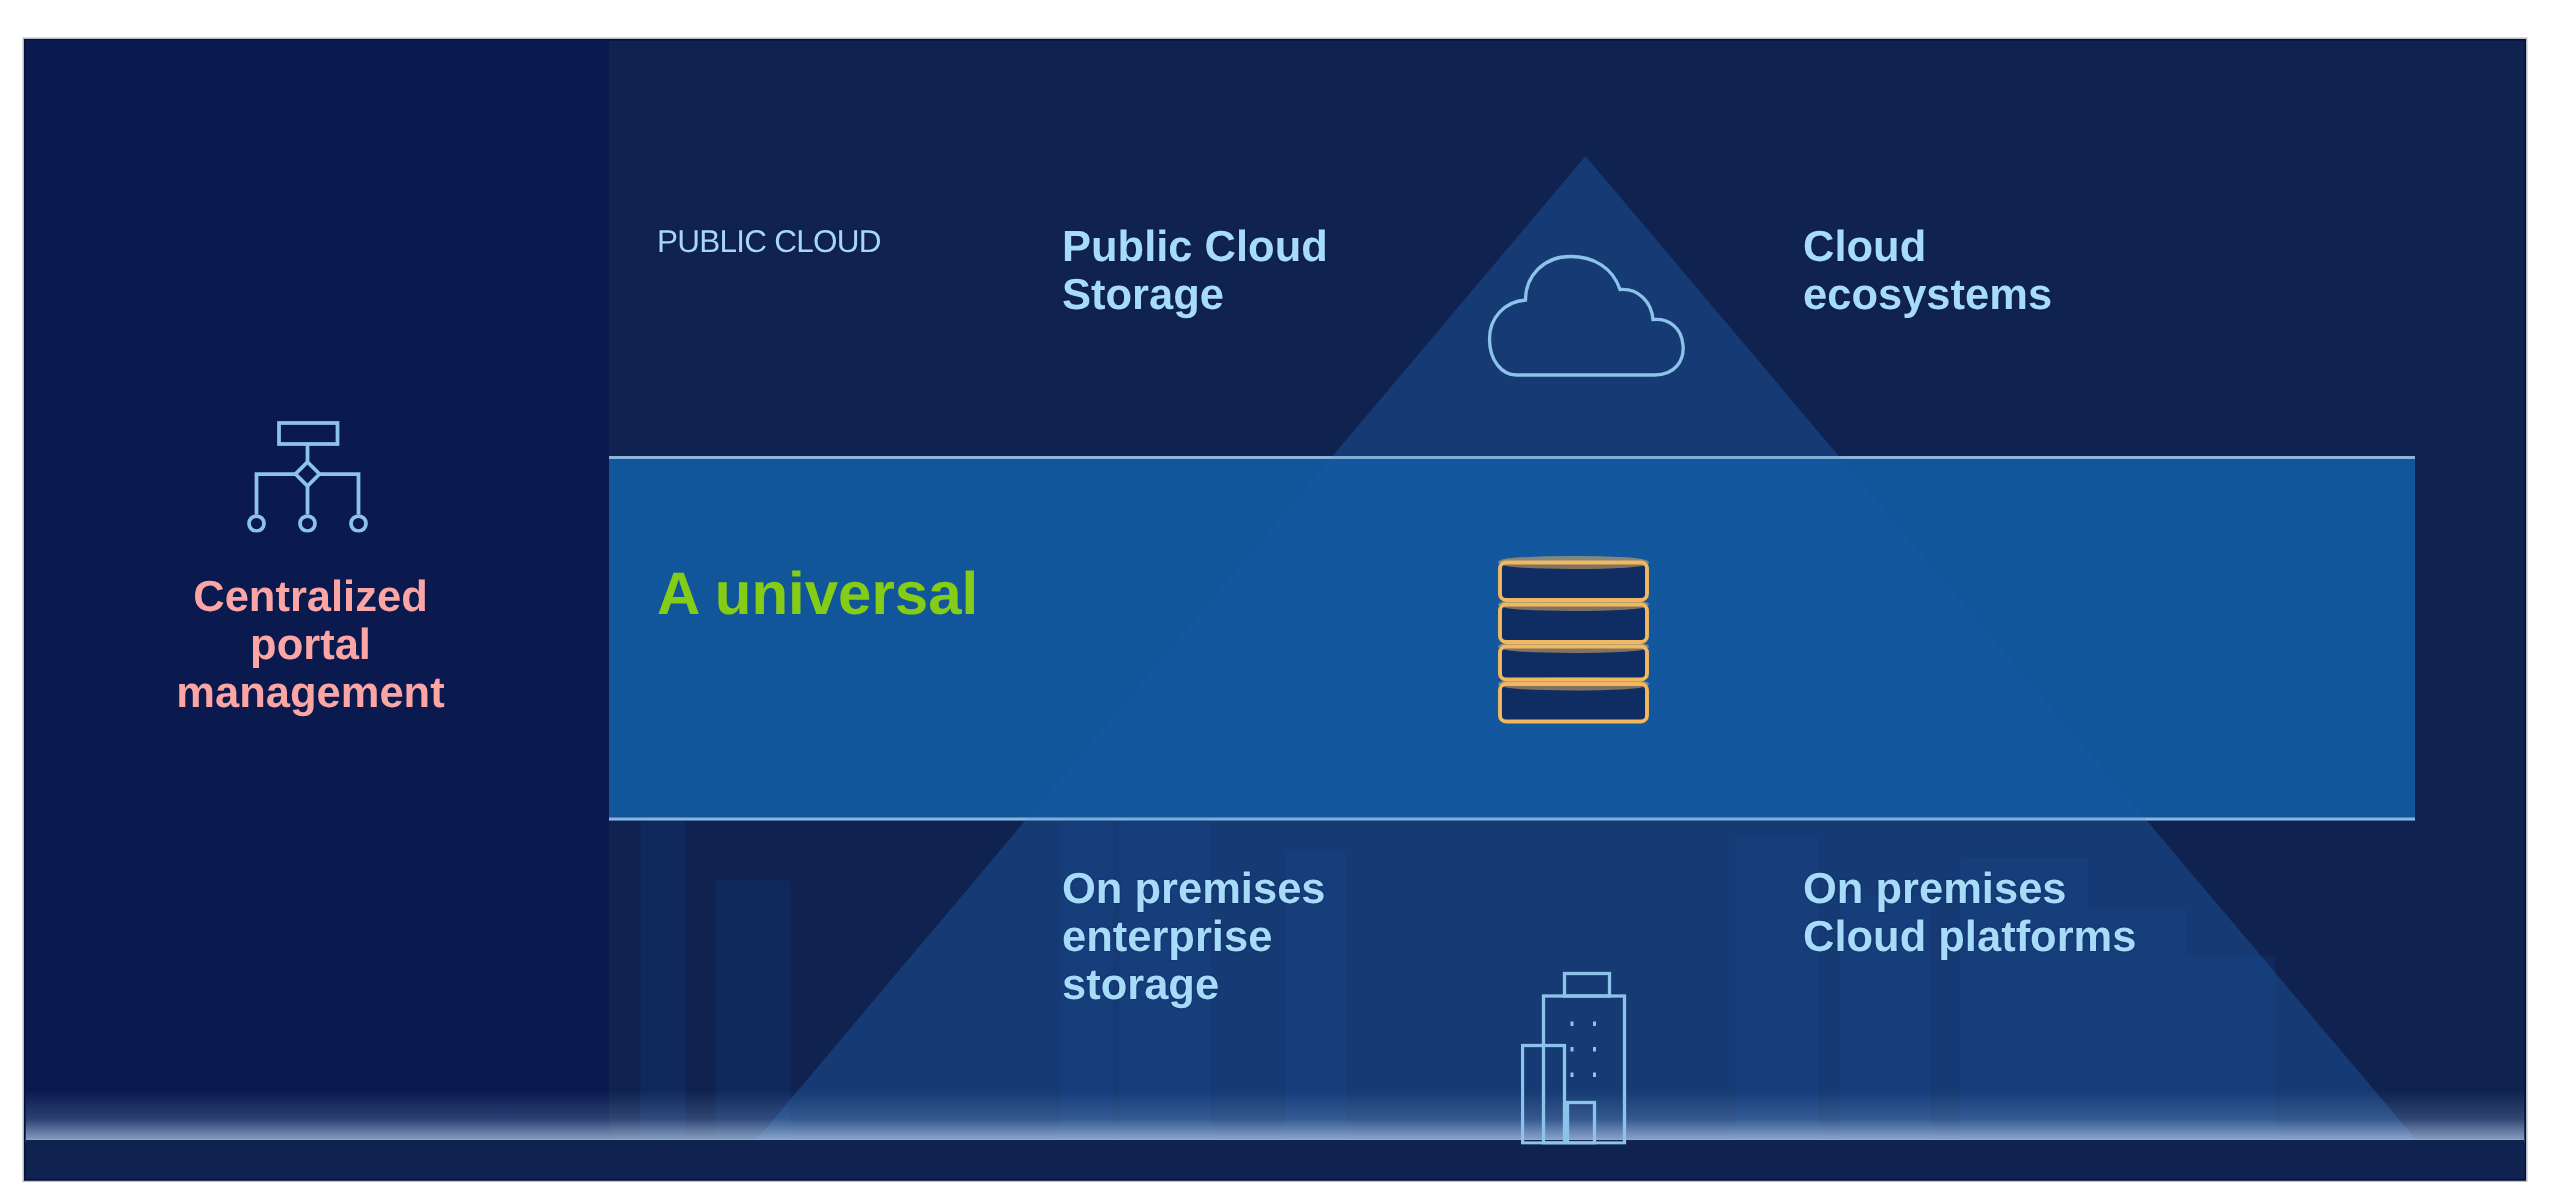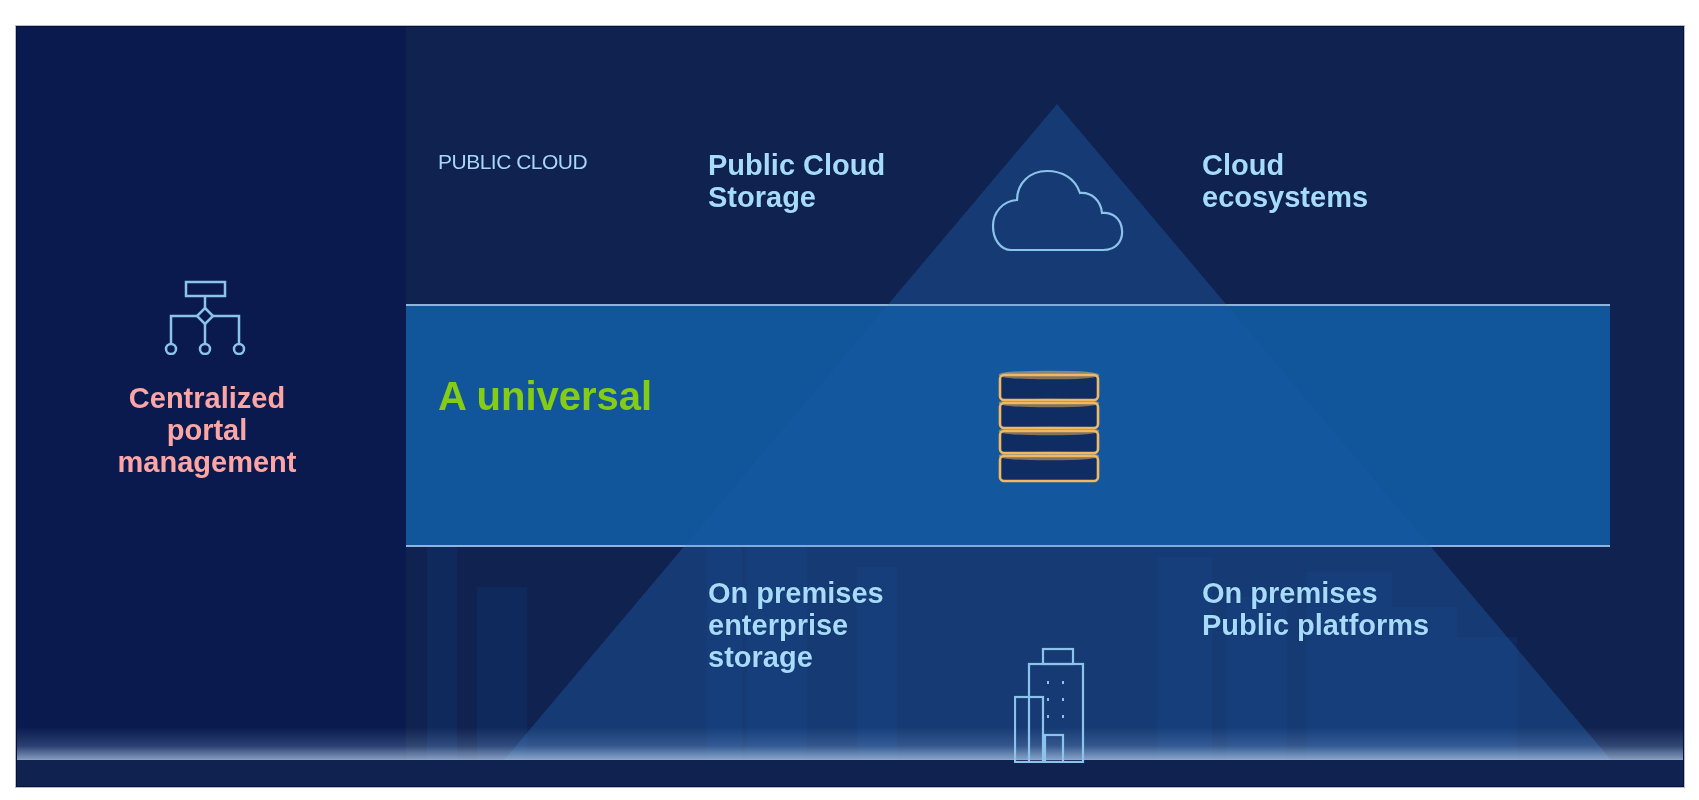--- a/index.html
+++ b/index.html
@@ -117,15 +117,15 @@
         <rect x="48" y="51" width="2" height="3"></rect>
       <rect x="33" y="68" width="2" height="3"></rect>
         <rect x="48" y="68" width="2" height="3"></rect>
       <rect x="14" y="66" width="2" height="3"></rect>
       <rect x="14" y="83" width="2" height="3"></rect>
       <rect x="14" y="100" width="2" height="3"></rect>
     </g>
   </svg>
   <div class="label-lg" style="left:1185px;top:550px">
     <div>On premises</div>
-    <div>Public platforms</div>
+    <div>Cloud platforms</div>
   </div>
 </div>
 
 </body></html>

